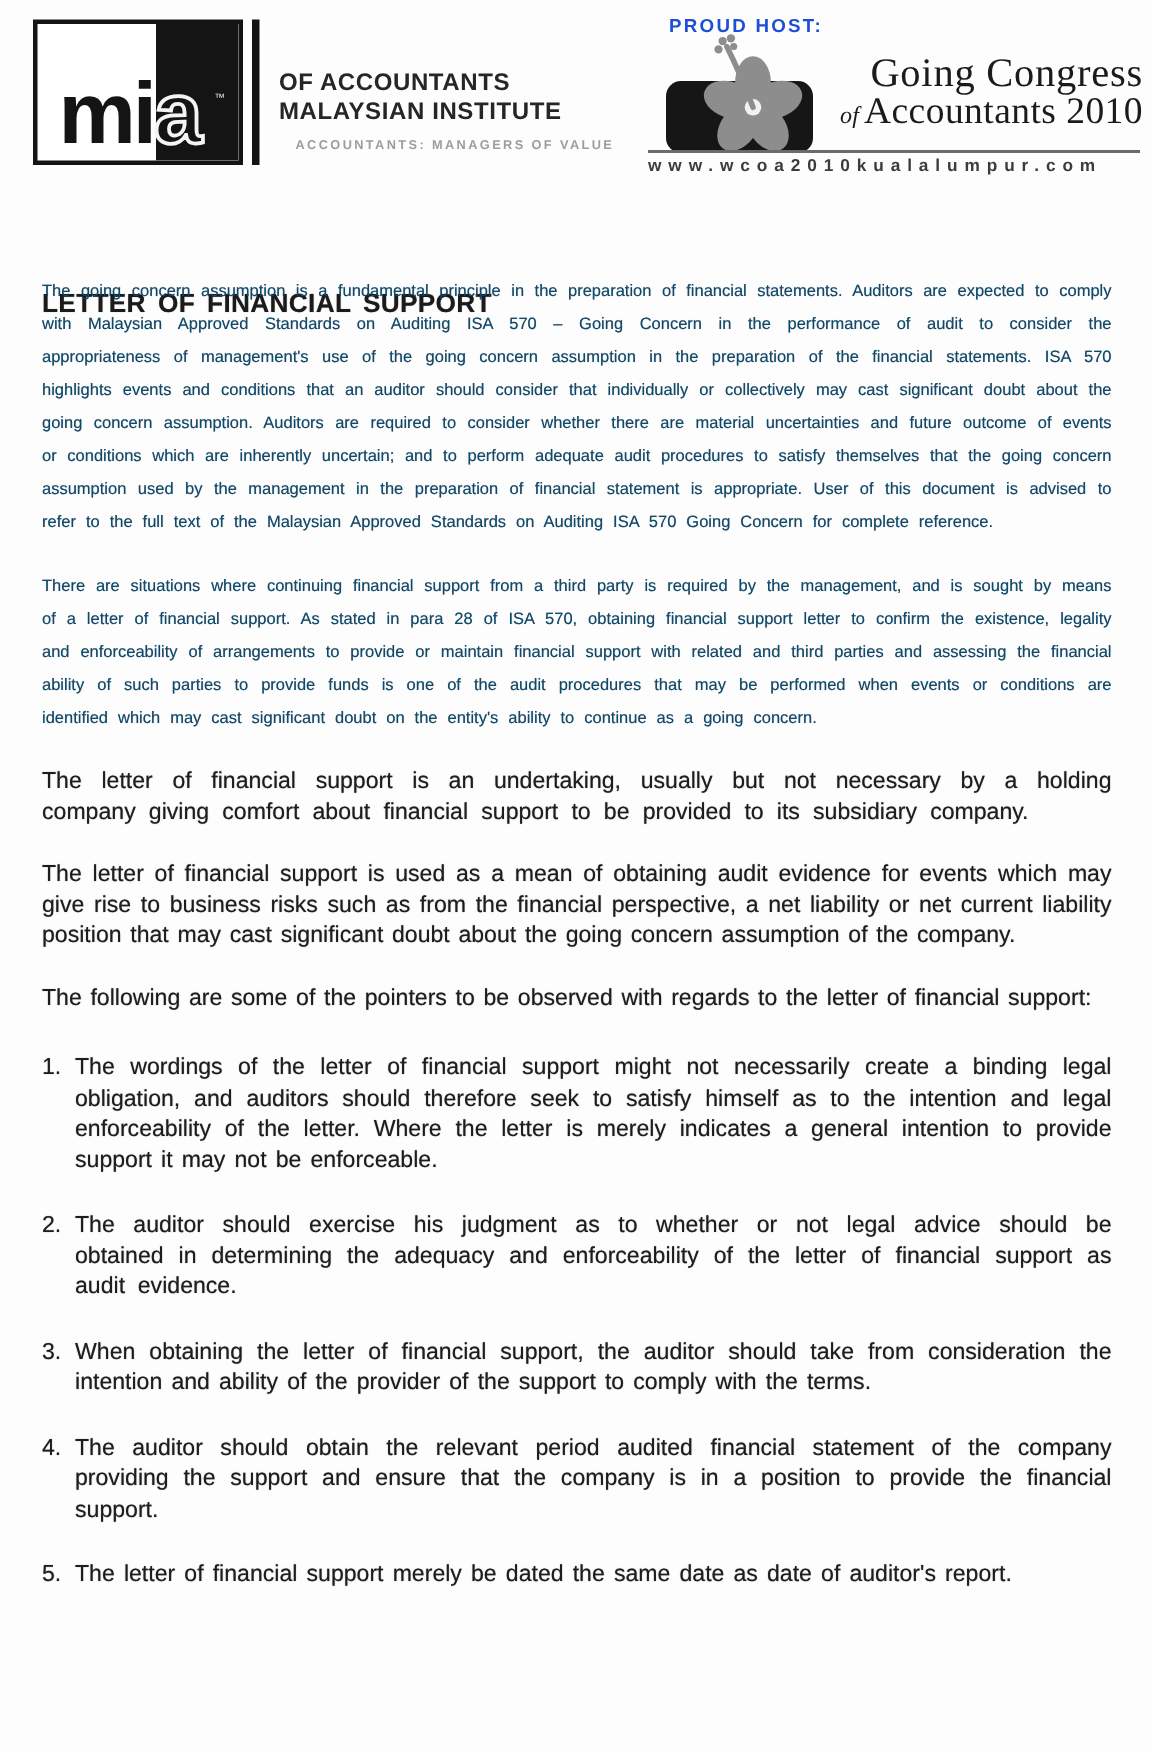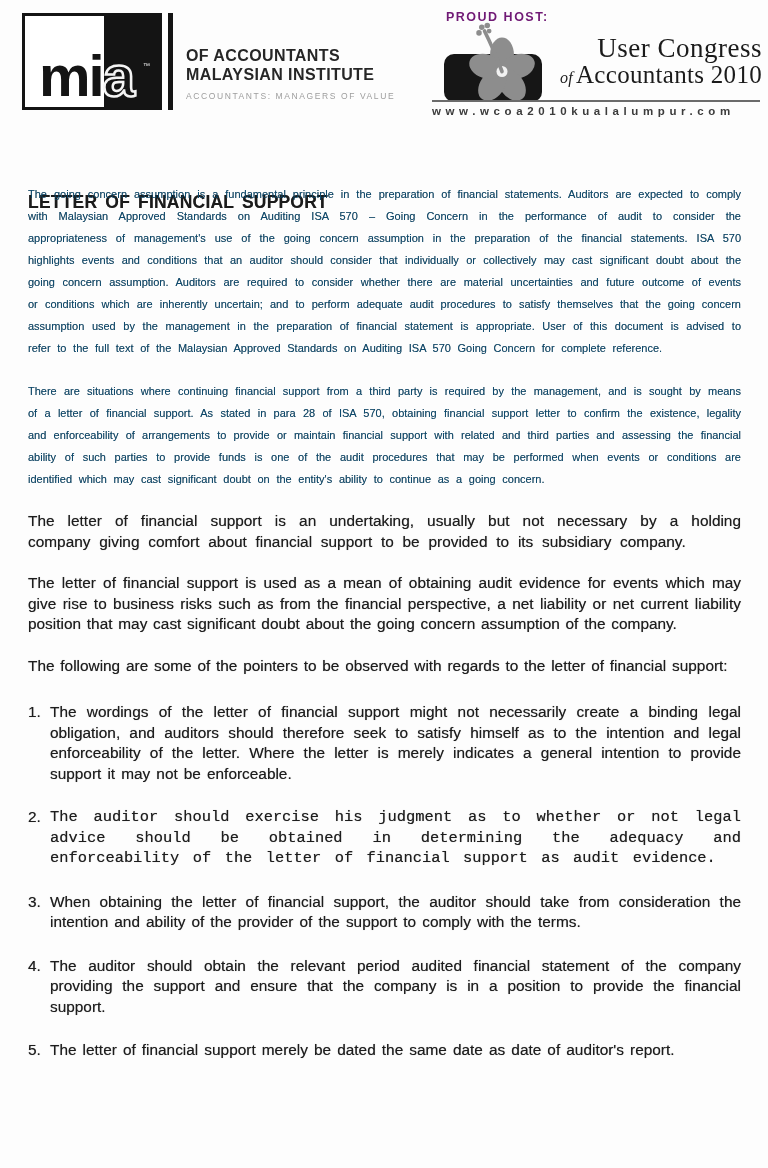--- a/index.html
+++ b/index.html
@@ -22,23 +22,23 @@
     position:absolute; left:14px; bottom:2px; font-size:58px; font-weight:bold;
     letter-spacing:-2px; line-height:1; font-family:"Liberation Sans", sans-serif;
   }
   .mia-letters .mi { color:#141414; }
   .mia-letters .a  { color:transparent; -webkit-text-stroke:2.5px #f4f4f4; }
   .mia-tm { position:absolute; right:9px; top:46px; color:#efefef; font-size:7px; }
   .mia-bar { position:absolute; left:168px; top:13px; width:5px; height:97px; background:#141414; }
 
   .institute { position:absolute; left:186px; top:46px; }
   .institute .name { font-weight:bold; font-size:16px; line-height:19px; letter-spacing:0.4px; color:#262626; }
-  .institute .tagline { margin-top:7px; font-size:8.5px; letter-spacing:1.6px; color:#9d9d9d; font-weight:normal; }
+  .institute .tagline { margin-top:7px; font-size:8.5px; letter-spacing:1.6px; color:#9d9d9d; font-weight:bold;margin-left:11px; }
 
-  .proud-host { position:absolute; left:446px; top:10px; font-size:12.5px; font-weight:bold; letter-spacing:1.5px; color:#701a75; }
+  .proud-host { position:absolute; left:446px; top:10px; font-size:12.5px; font-weight:bold; letter-spacing:1.5px; color:#1d4ed8; }
 
   .wcoa { position:absolute; left:432px; top:24px; width:330px; height:100px; }
   .wcoa-rect { position:absolute; left:12px; top:30px; width:98px; height:48px; background:#161616; border-radius:10px; }
   .hibiscus { position:absolute; left:22px; top:-4px; width:96px; height:92px; }
   .wcoa-text { position:absolute; left:116px; top:10px; width:214px; font-family:"Liberation Serif", serif; color:#1b1b1b; text-align:right; }
   .wcoa-line1 { font-size:27px; line-height:28px; letter-spacing:0.5px; }
   .wcoa-line2 { font-size:25px; line-height:26px; letter-spacing:0.3px; white-space:nowrap; }
   .wcoa-line2 .of { font-style:italic; font-size:16px; margin-right:3px; }
   .wcoa-rule { position:absolute; left:432px; top:100px; width:328px; height:2px; background:#6b6b6b; }
   .wcoa-url  {
@@ -68,21 +68,21 @@
   .pointers { margin-top:26px; }
   .pointer { display:flex; margin-bottom:23px; }
   .pointer-num {
     flex:0 0 22px; font-size:15.4px; line-height:20.5px; color:#1d1d1d;
     text-shadow:0 0 0.7px rgba(0,0,0,0.55);
   }
   .pointer-text {
     flex:1; font-size:15.4px; line-height:20.5px; text-align:justify; word-spacing:1.8px;
     color:#1d1d1d; text-shadow:0 0 0.7px rgba(0,0,0,0.55);
   }
-  .pointer.wide .pointer-text { word-spacing:4.2px;font-family:Liberation Mono, monospace; }
+  .pointer.wide .pointer-text { word-spacing:4.2px; }
 </style>
 </head>
 <body>
 
 <div class="page">
 
   <div class="header">
 
     <div class="mia-logo">
       <div class="black-half"></div>
@@ -112,21 +112,21 @@
         <circle cx="50" cy="56" r="6" fill="#f2f2f2"></circle>
         <path d="M50 56 C 44 40, 38 26, 31 12" stroke="#8d8d8d" stroke-width="4" fill="none" stroke-linecap="round"></path>
         <g fill="#8d8d8d">
           <circle cx="28" cy="8" r="3"></circle>
             <circle cx="34" cy="6" r="3"></circle>
             <circle cx="25" cy="14" r="3"></circle>
             <circle cx="36" cy="12" r="2.6"></circle>
         </g>
       </svg>
       <div class="wcoa-text">
-        <div class="wcoa-line1">User Congress</div>
+        <div class="wcoa-line1">Going Congress</div>
         <div class="wcoa-line2"><span class="of">of</span><span>Accountants 2010</span></div>
       </div>
     </div>
     <div class="wcoa-rule"></div>
     <div class="wcoa-url">www.wcoa2010kualalumpur.com</div>
   </div>
 
   <div class="doc-title">LETTER OF FINANCIAL SUPPORT</div>
 
   <div class="content">

